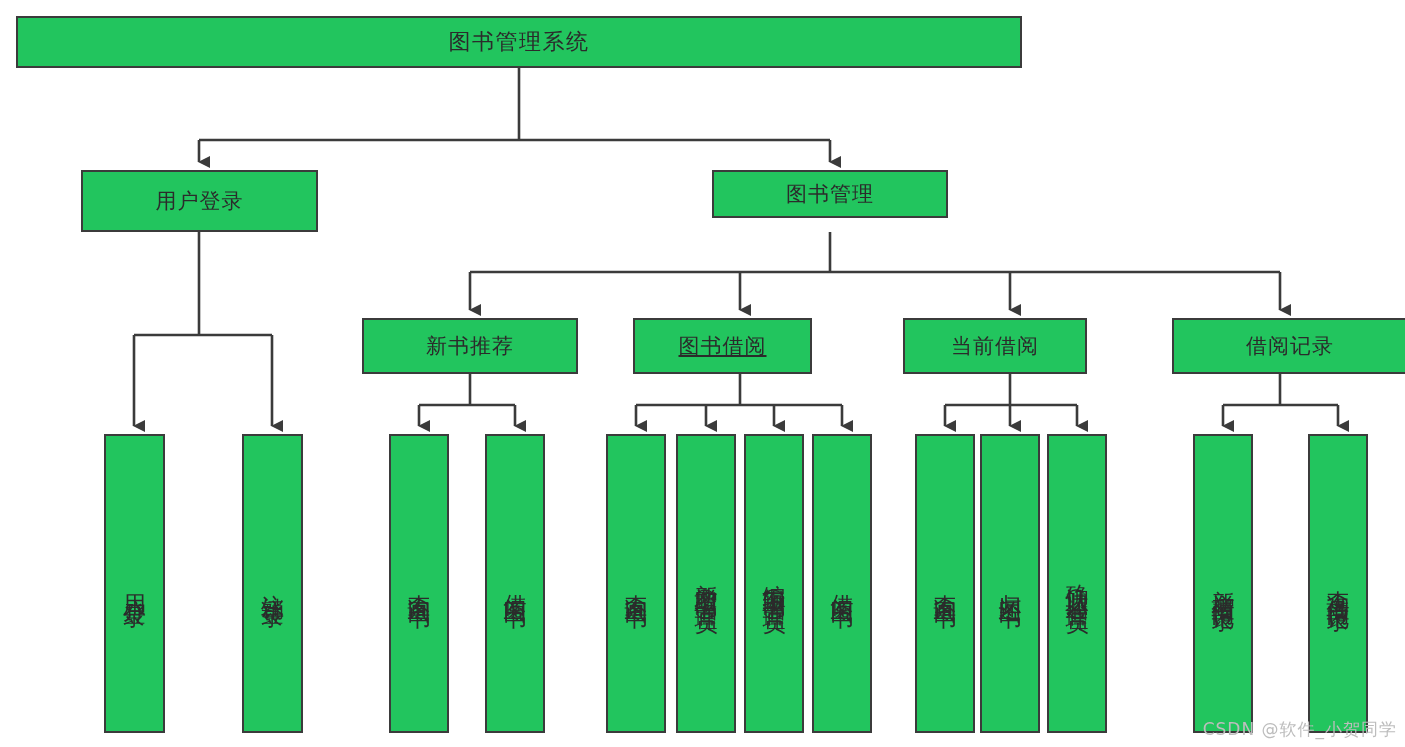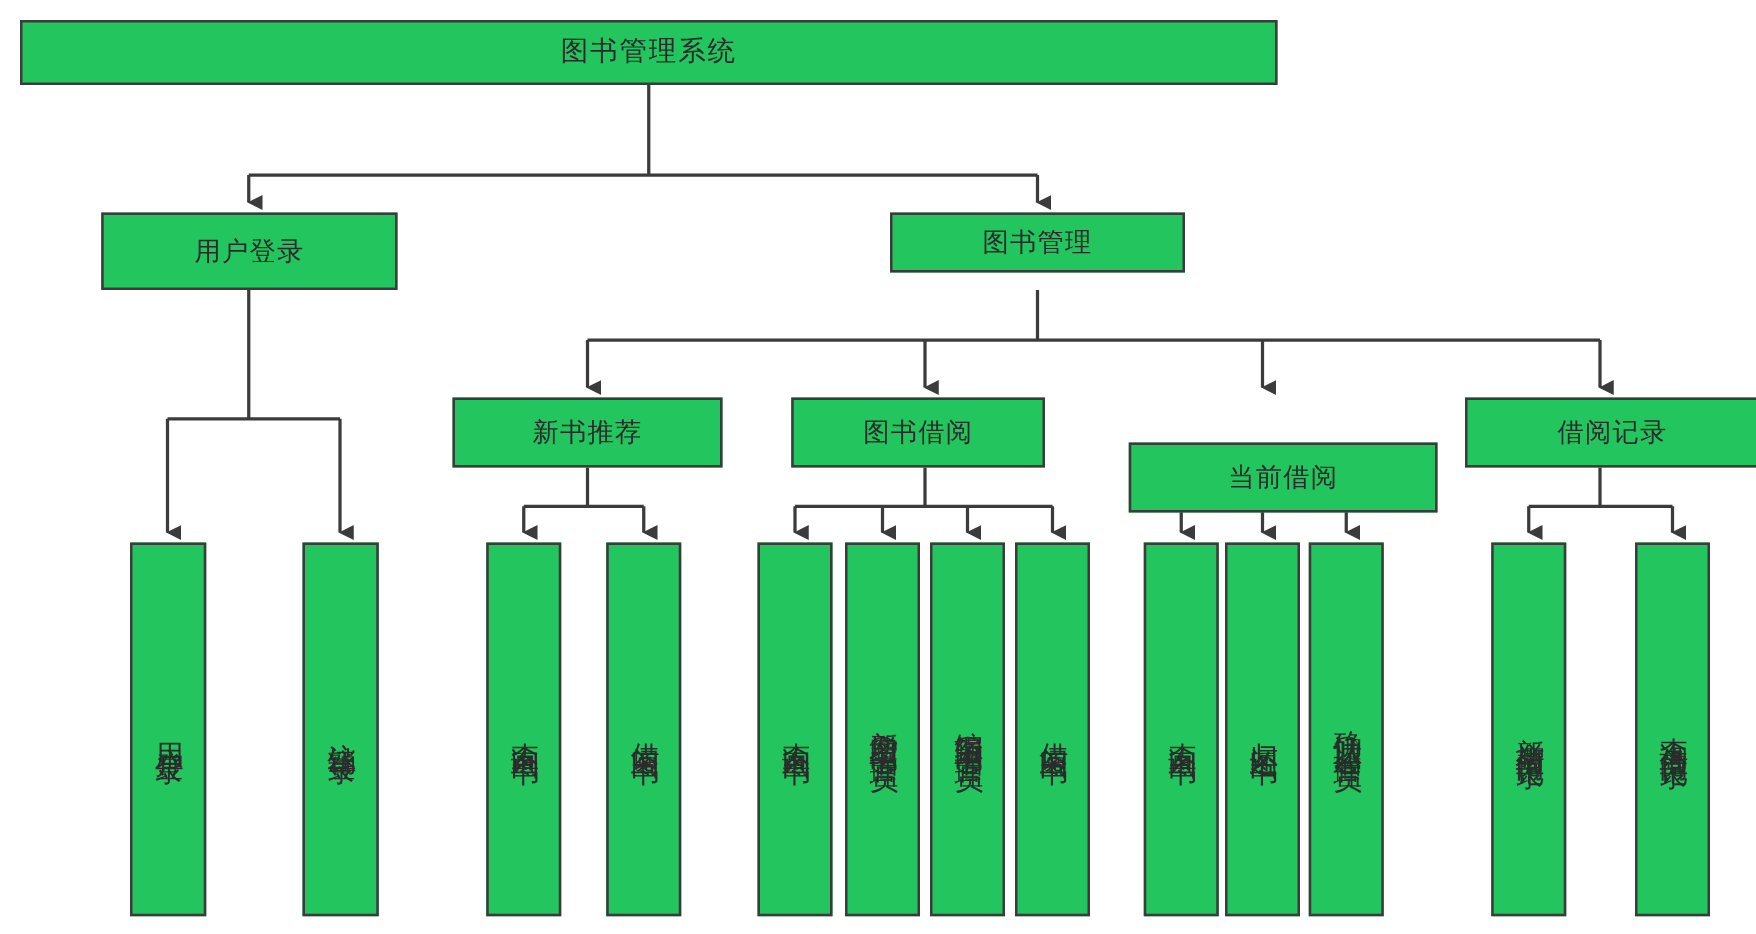--- a/index.html
+++ b/index.html
@@ -117,24 +117,24 @@
   <div class="node h-node" style="left:81px;top:170px;width:237px;height:62px;">
     <span class="lbl">用户登录</span>
   </div>
   <div class="node h-node" style="left:712px;top:170px;width:236px;height:48px;">
     <span class="lbl">图书管理</span>
   </div>
 
   <div class="node h-node" style="left:362px;top:318px;width:216px;height:56px;">
     <span class="lbl">新书推荐</span>
   </div>
-  <div class="node h-node" style="left:633px;top:318px;width:203px;height:56px;">
+  <div class="node h-node" style="left:633px;top:318px;width:179px;height:56px;text-decoration:underline;">
     <span class="lbl">图书借阅</span>
   </div>
-  <div class="node h-node" style="left:903px;top:318px;width:247px;height:56px;margin-top:36px;">
+  <div class="node h-node" style="left:903px;top:318px;width:184px;height:56px;">
     <span class="lbl">当前借阅</span>
   </div>
   <div class="node h-node" style="left:1172px;top:318px;width:236px;height:56px;">
     <span class="lbl">借阅记录</span>
   </div>
 
   <div class="node v-node" style="left:104px;top:434px;width:61px;height:299px;">
     <span class="lbl">用户登录</span>
   </div>
   <div class="node v-node" style="left:242px;top:434px;width:61px;height:299px;">
@@ -171,13 +171,14 @@
     <span class="lbl">确认归还（管理员）</span>
   </div>
 
   <div class="node v-node" style="left:1193px;top:434px;width:60px;height:299px;">
     <span class="lbl">新增借阅记录</span>
   </div>
   <div class="node v-node" style="left:1308px;top:434px;width:60px;height:299px;">
     <span class="lbl">查询借阅记录</span>
   </div>
 
+  <div id="watermark">CSDN @软件_小贺同学</div>
 </div>
 
 </body></html>

